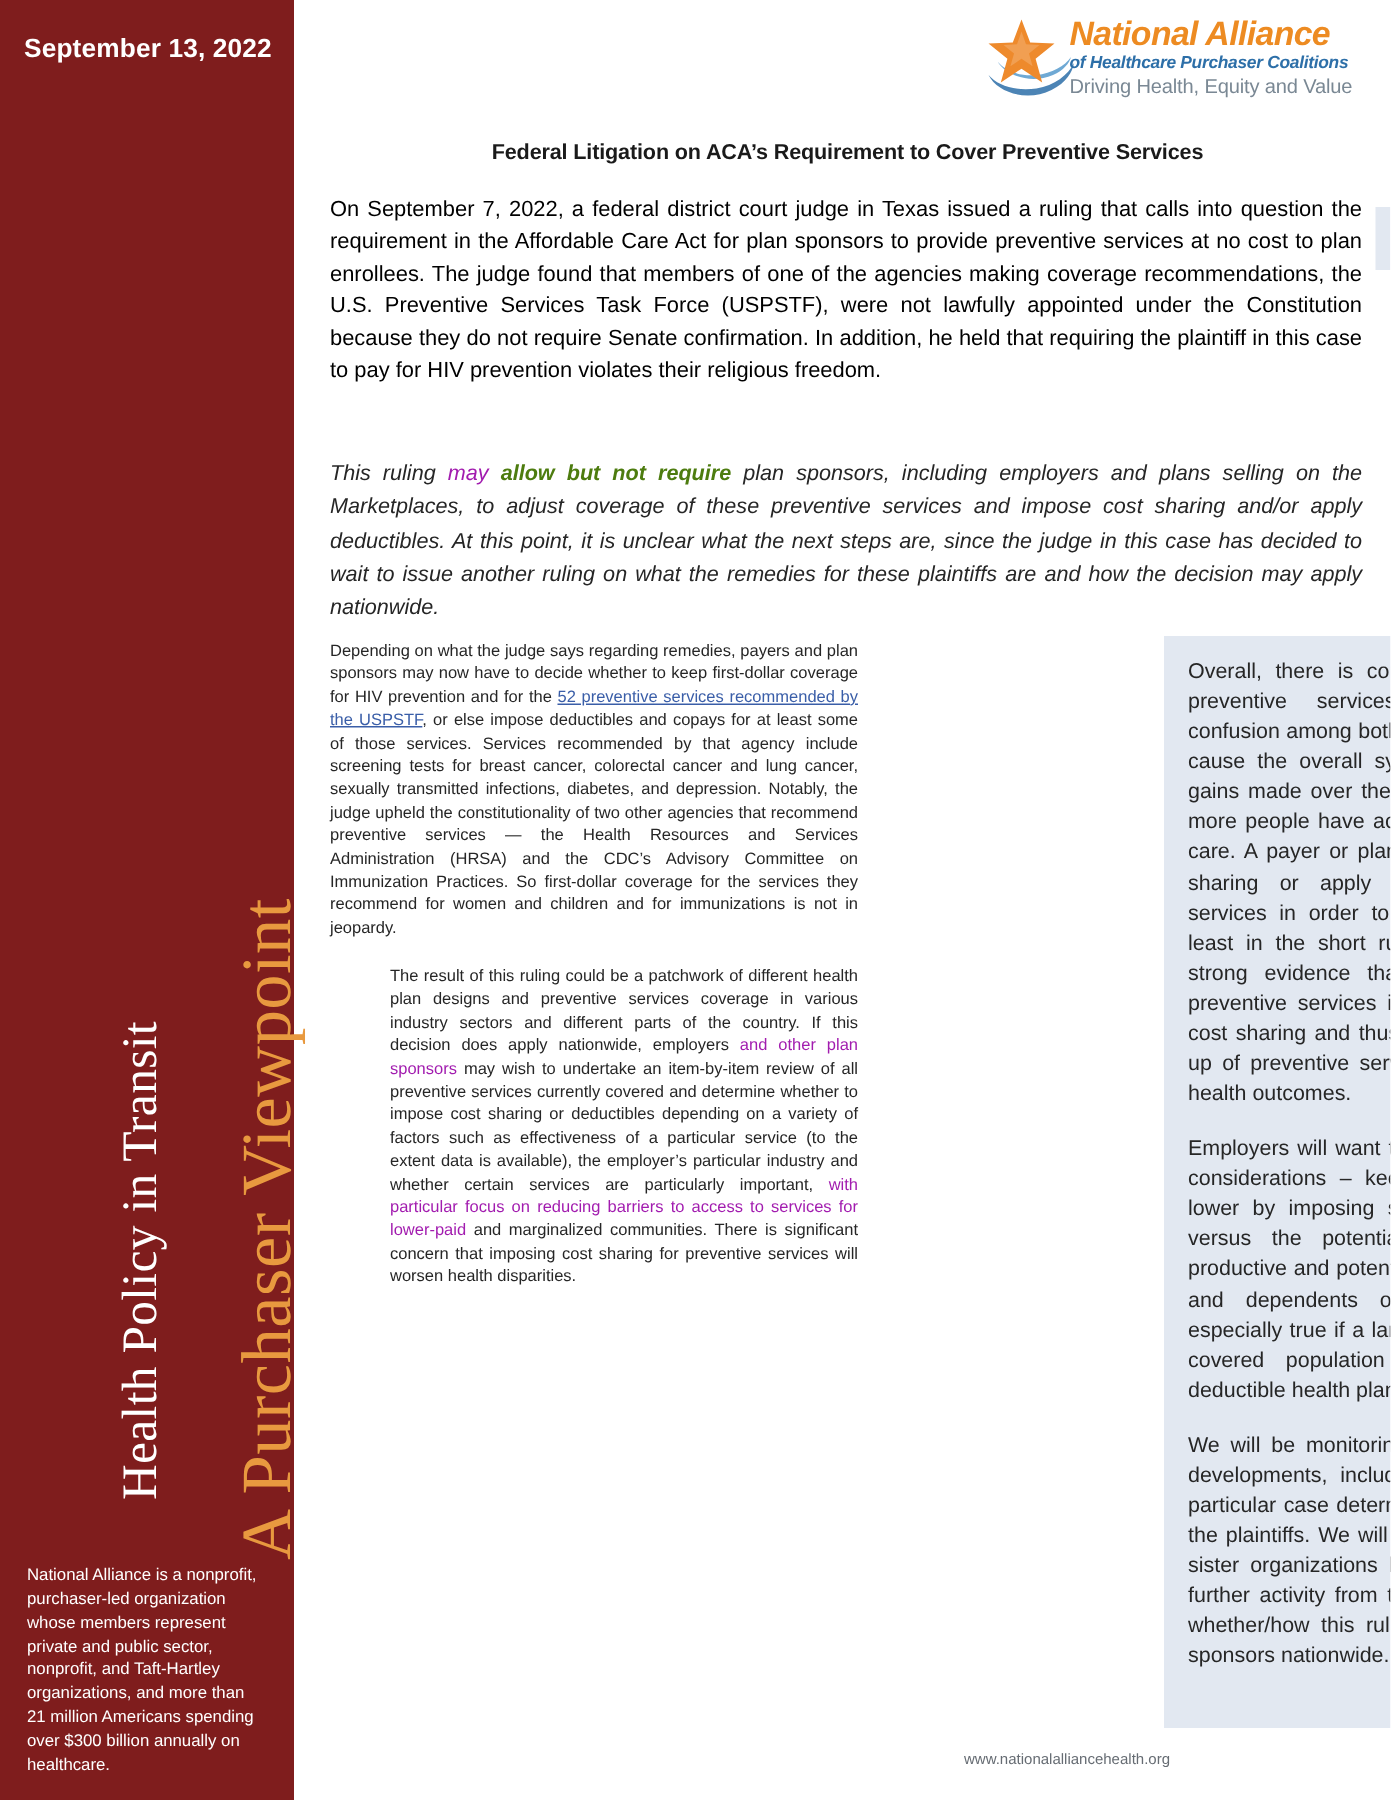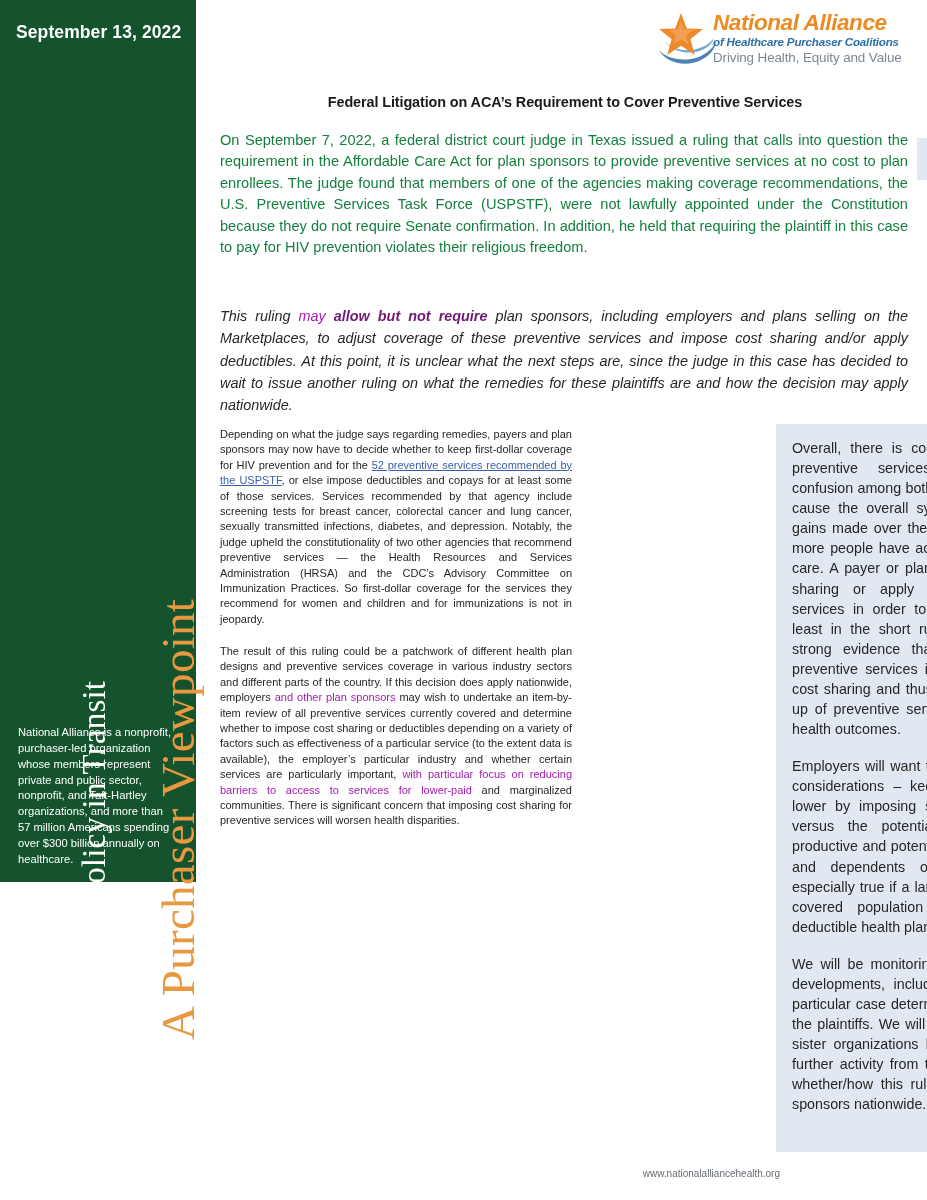--- a/index.html
+++ b/index.html
@@ -17,22 +17,22 @@
     background: #ffffff;
     overflow: hidden;
   }
 
   
   #sidebar {
     position: absolute;
     left: 0;
     top: 0;
     width: 196px;
-    height: 882px;
-    background: #14532d;
+    height: 1200px;
+    background: #7f1d1d;
   }
   #sidebar-date {
     position: absolute;
     left: 16px;
     top: 22px;
     width: 170px;
     color: #ffffff;
     font-size: 17.5px;
     font-weight: bold;
     letter-spacing: 0.1px;
@@ -142,21 +142,21 @@
     font-family: "Liberation Sans", sans-serif;
   }
 
   #intro-para {
     position: absolute;
     left: 24px;
     top: 130px;
     width: 688px;
     font-size: 14.6px;
     line-height: 1.465;
-    color: #15803d;
+    color: #000000;
     text-align: justify;
     font-family: "Liberation Sans", sans-serif;
   }
 
   #italic-para {
     position: absolute;
     left: 24px;
     top: 305px;
     width: 688px;
     font-size: 14.4px;
@@ -164,37 +164,37 @@
     color: #262626;
     font-style: italic;
     text-align: justify;
     font-family: "Liberation Sans", sans-serif;
   }
   .muted {
     color: #a21caf;
   }
   .emph-bold {
     font-weight: bold;
-    color: #701a75;
+    color: #4d7c0f;
   }
 
   
   #col-left {
     position: absolute;
     left: 24px;
     top: 427px;
     width: 352px;
     font-size: 11px;
     line-height: 1.40;
     color: #262626;
     text-align: justify;
     font-family: "Liberation Sans", sans-serif;
   }
   #col-left p { margin: 0 0 17px 0; }
-  #col-left p:last-child { margin-bottom: 0; }
+  #col-left p:last-child { margin-bottom: 0; margin-left: 40px; }
 
   .doclink {
     color: #3a5ea8;
     text-decoration: underline;
   }
 
   #col-right {
     position: absolute;
     left: 580px;
     top: 424px;
@@ -238,21 +238,21 @@
 <div id="page">
 
   <div id="sidebar">
 
     <div id="sidebar-date">September 13, 2022</div>
 
     <div class="vert-wrap" id="vert-title-main">A Purchaser Viewpoint</div>
 
     <div class="vert-wrap" id="vert-title-sub">Health Policy in Transit</div>
 
-    <div id="sidebar-footer">National Alliance is a nonprofit, purchaser-led organization whose members represent private and public sector, nonprofit, and Taft-Hartley organizations, and more than 57 million Americans spending over $300 billion annually on healthcare.</div>
+    <div id="sidebar-footer">National Alliance is a nonprofit, purchaser-led organization whose members represent private and public sector, nonprofit, and Taft-Hartley organizations, and more than 21 million Americans spending over $300 billion annually on healthcare.</div>
   </div>
 
   <div id="main">
 
     <div id="edge-marker"></div>
 
     <div id="logo">
       <svg id="logo-star" viewBox="0 0 66 58">
         <path d="M4 40 C 10 52, 30 58, 46 50 C 56 45, 60 38, 61 32 C 57 40, 48 47, 36 49 C 22 51, 10 47, 4 40 Z" fill="#2d6fa8" opacity="0.85"></path>
         <path d="M10 31 C 16 41, 33 46, 47 40 C 54 37, 58 32, 59 28 C 55 34, 46 39, 36 40 C 24 41, 15 37, 10 31 Z" fill="#4b93c9" opacity="0.8"></path>

